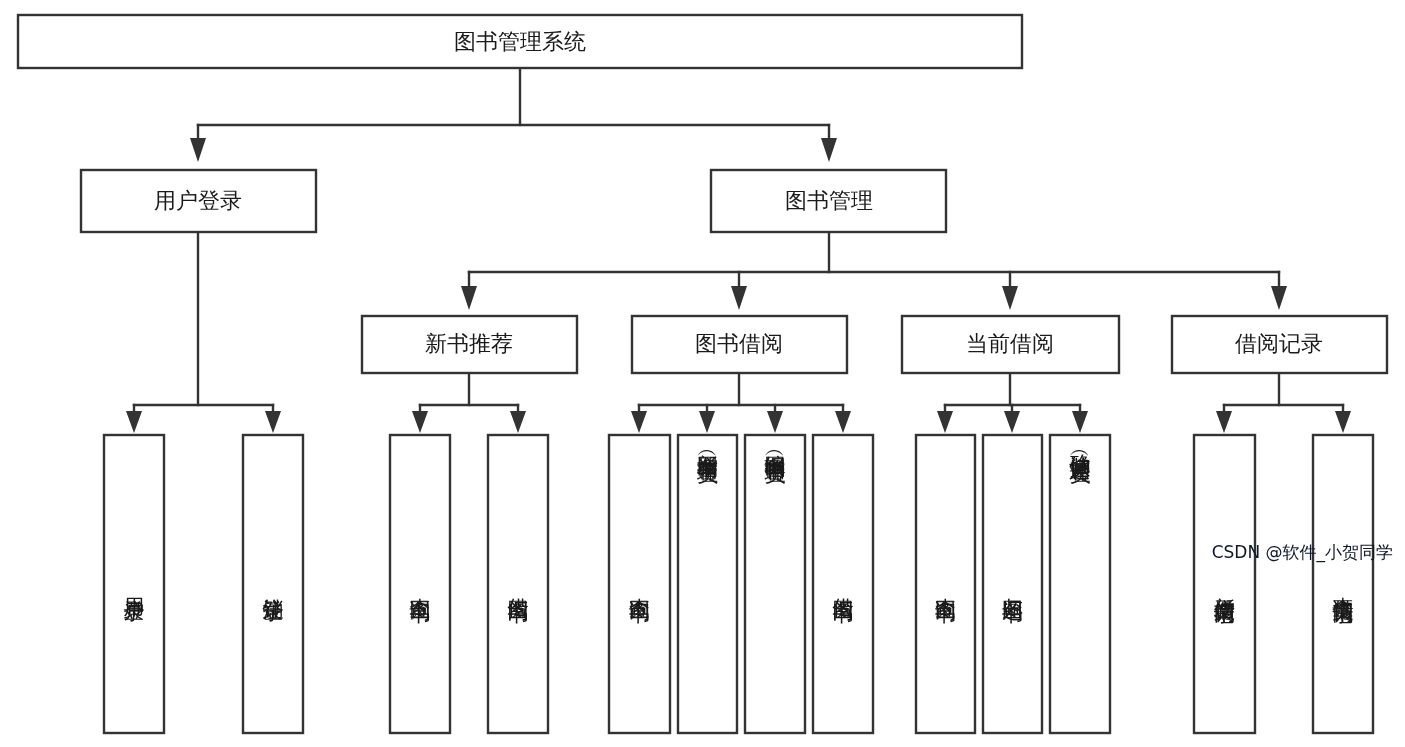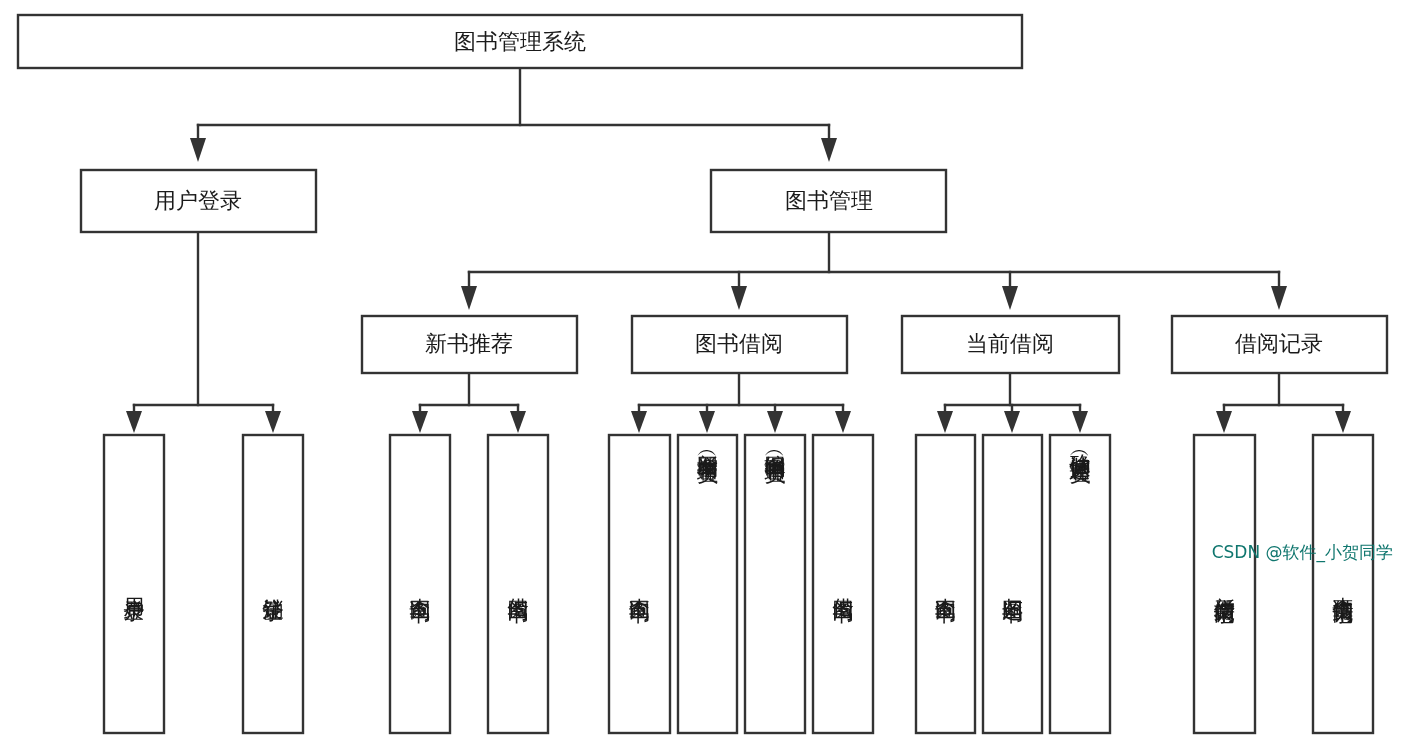--- a/index.html
+++ b/index.html
@@ -54,21 +54,21 @@
     writing-mode: vertical-rl;
     text-orientation: upright;
     letter-spacing: 1.5px;
   }
   .watermark {
     position: absolute;
     right: 12px;
     bottom: 6px;
     font-family: "DejaVu Sans", "Liberation Sans", sans-serif;
     font-size: 17px;
-    color: #0f766e;
+    color: #0f172a;
     white-space: nowrap;
     user-select: none;
   }
 </style>
 </head>
 <body>
 
 <div id="diagram-root">
 
   <svg class="flow" viewBox="0 0 1405 747">

